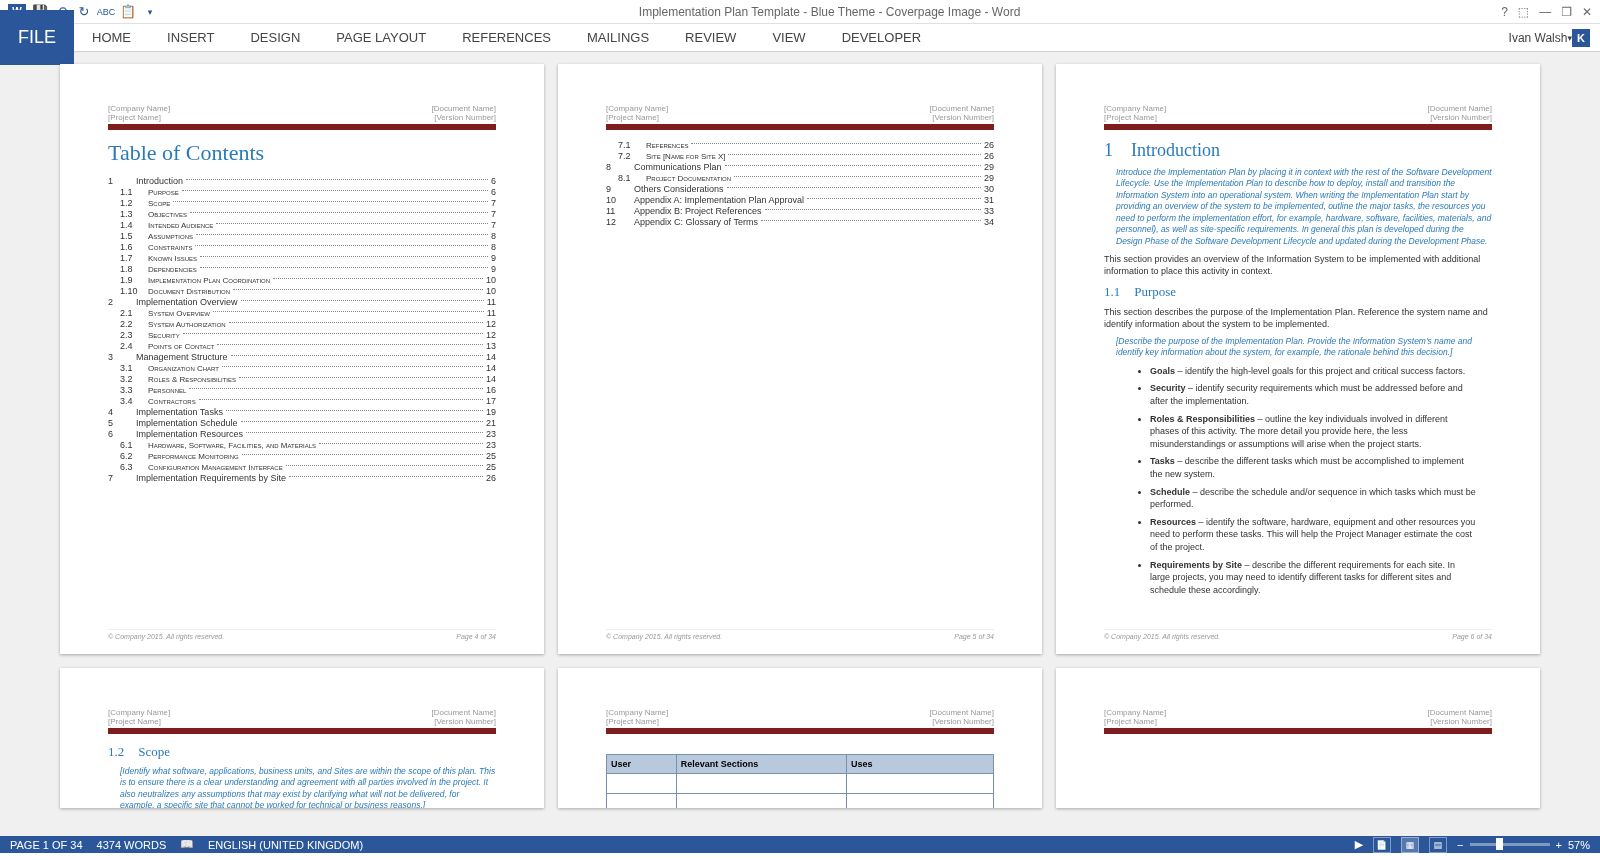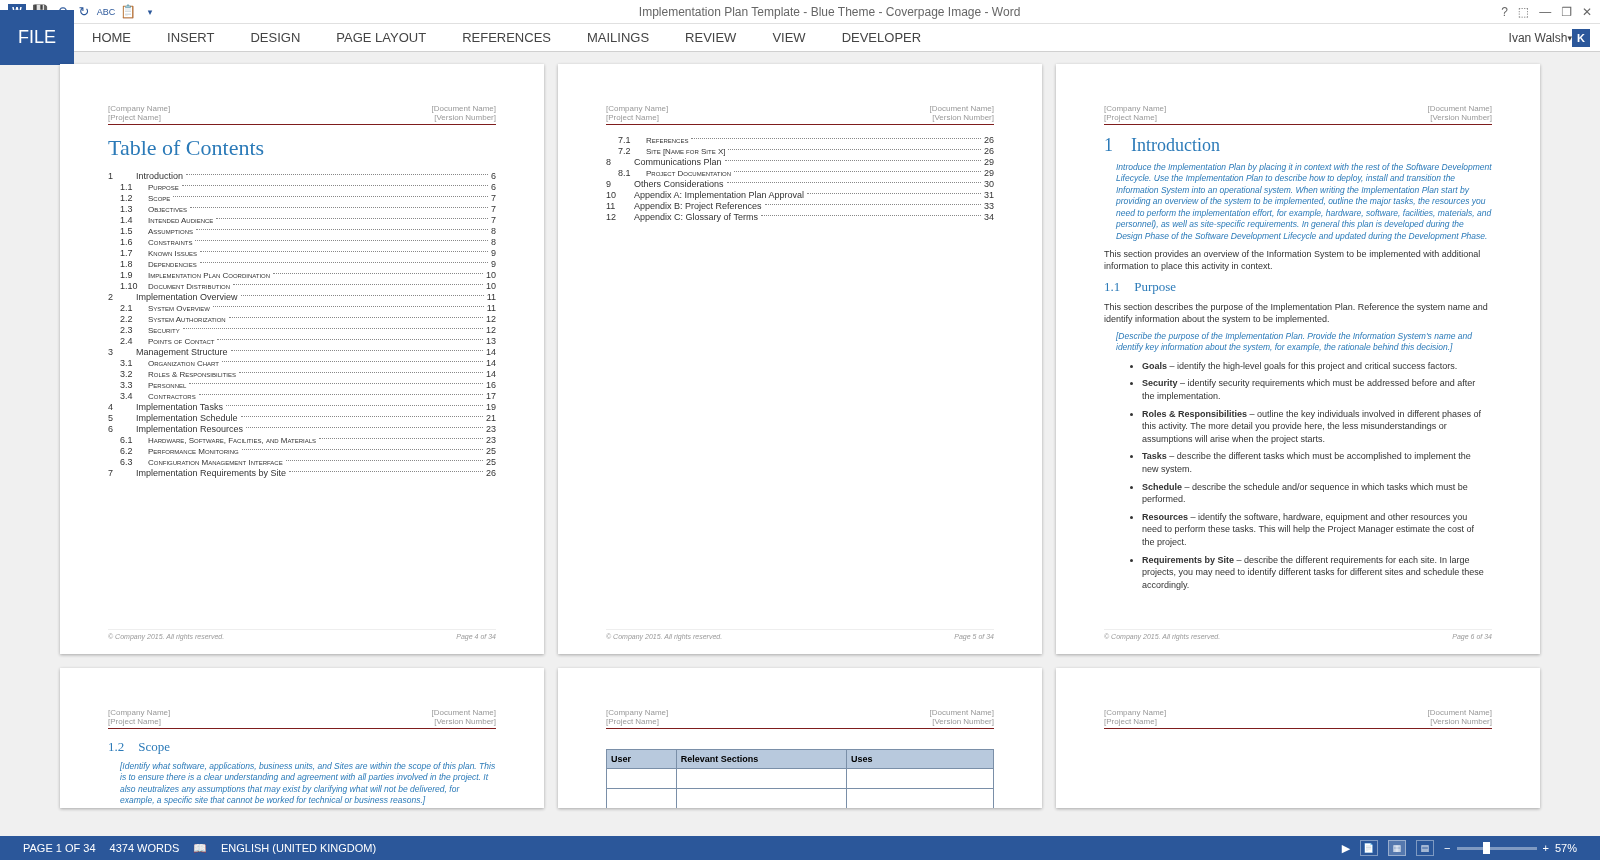--- a/index.html
+++ b/index.html
@@ -11,41 +11,41 @@
 .win-ctrls{display:flex;gap:10px;align-items:center;color:#666}
 .ribbon-tabs{height:28px;background:#fff;display:flex;align-items:center;padding:0;border-bottom:1px solid #d0d0d0}
 .file-tab{background:#2b579a;color:#fff;padding:17px 18px;font-size:18px;cursor:pointer}
 .rtab{padding:6px 18px;font-size:13px;color:#444;cursor:pointer;text-transform:uppercase}
 .user-area{margin-left:auto;display:flex;align-items:center;gap:0;padding-right:10px;color:#444;font-size:12px}
 .user-badge{background:#2b579a;color:#fff;width:18px;height:18px;display:flex;align-items:center;justify-content:center;font-size:11px;font-weight:bold}
 .doc-area{height:784px;background:#f0f0f0;overflow:auto;padding:12px 60px}
 .pages-grid{display:grid;grid-template-columns:1fr 1fr 1fr;gap:14px}
 .page{background:#fff;box-shadow:0 1px 3px rgba(0,0,0,0.3);padding:40px 48px 20px;height:590px;position:relative;font-size:9px}
 .page.short{height:140px;overflow:hidden}
-.phdr{display:flex;justify-content:space-between;color:#999;font-size:8px;border-bottom:1px solid #7f1d1d;padding-bottom:2px;margin-bottom:10px}
+.phdr{display:flex;justify-content:space-between;color:#999;font-size:8px;border-bottom:6px solid #7f1d1d;padding-bottom:2px;margin-bottom:10px}
 .pftr{position:absolute;bottom:14px;left:48px;right:48px;display:flex;justify-content:space-between;color:#999;font-size:7px;border-top:1px solid #eee;padding-top:3px;font-style:italic}
 .h1{color:#2b7ab8;font-size:22px;font-family:Liberation Serif, serif;margin-bottom:10px}
 .h2{color:#2b7ab8;font-size:18px;font-family:Georgia,serif;margin-bottom:6px;display:flex;gap:18px}
 .h3{color:#2b7ab8;font-size:13px;font-family:Georgia,serif;margin:6px 0;display:flex;gap:14px}
 .toc-row{display:flex;align-items:center;font-size:9px;margin:1px 0;color:#333}
 .toc-num{width:28px;flex-shrink:0}
 .toc-title{flex-shrink:0}
 .toc-title.sc{font-variant:small-caps;font-size:8px}
 .toc-dots{flex:1;border-bottom:1px dotted #888;margin:0 3px;position:relative;top:-2px}
 .toc-pg{flex-shrink:0}
 .toc-sub{padding-left:12px}
 .instr{color:#2b7ab8;font-style:italic;font-size:8.5px;line-height:1.35;margin:6px 0;padding-left:12px}
 .body-text{font-size:9px;color:#333;line-height:1.35;margin:4px 0}
 .bullets{padding-left:30px;margin:4px 0}
-.bullets li{font-size:9px;color:#333;line-height:1.4;margin:5px 8px;list-style:disc}
+.bullets li{font-size:9px;color:#333;line-height:1.4;margin:5px 16px;list-style:disc}
 .bullets b{font-weight:bold}
 .tbl{width:100%;border-collapse:collapse;margin-top:20px}
 .tbl th{background:#b8c9dd;border:1px solid #7a8fa8;padding:4px;font-size:9px;text-align:left;font-weight:bold}
 .tbl td{border:1px solid #7a8fa8;padding:4px;height:20px}
-.statusbar{height:24px;background:#2b579a;color:#fff;display:flex;align-items:center;padding:0 23px;font-size:11px;gap:14px}
+.statusbar{height:17px;background:#2b579a;color:#fff;display:flex;align-items:center;padding:0 10px;font-size:11px;gap:14px}
 .sb-right{margin-left:auto;display:flex;align-items:center;gap:10px}
 .view-btn{width:18px;height:16px;border:1px solid rgba(255,255,255,0.4);display:flex;align-items:center;justify-content:center;font-size:9px;cursor:pointer}
 .zoom{display:flex;align-items:center;gap:6px}
 .zoom-track{width:80px;height:3px;background:rgba(255,255,255,0.4);position:relative}
 .zoom-thumb{position:absolute;width:7px;height:12px;background:#fff;top:-5px;left:26px}
 </style>
 </head>
 <body>
 
 <div class="titlebar">

